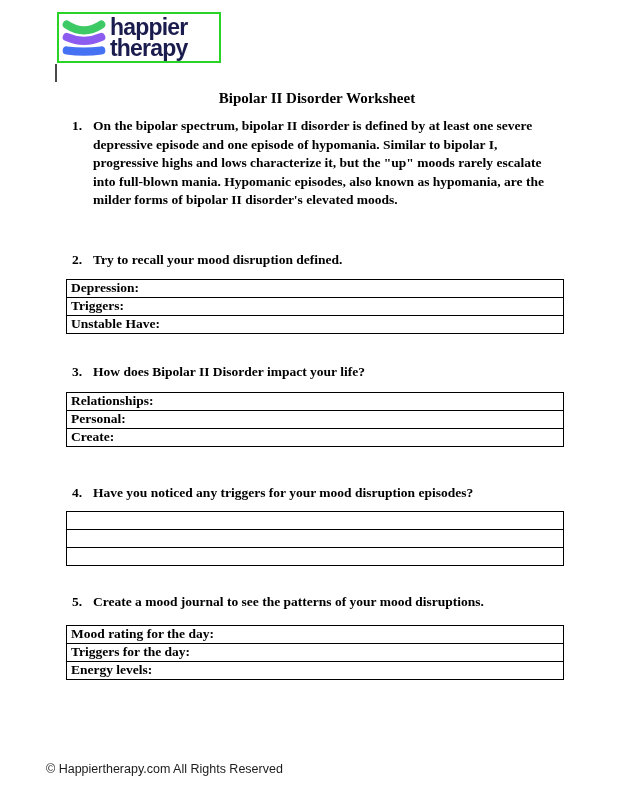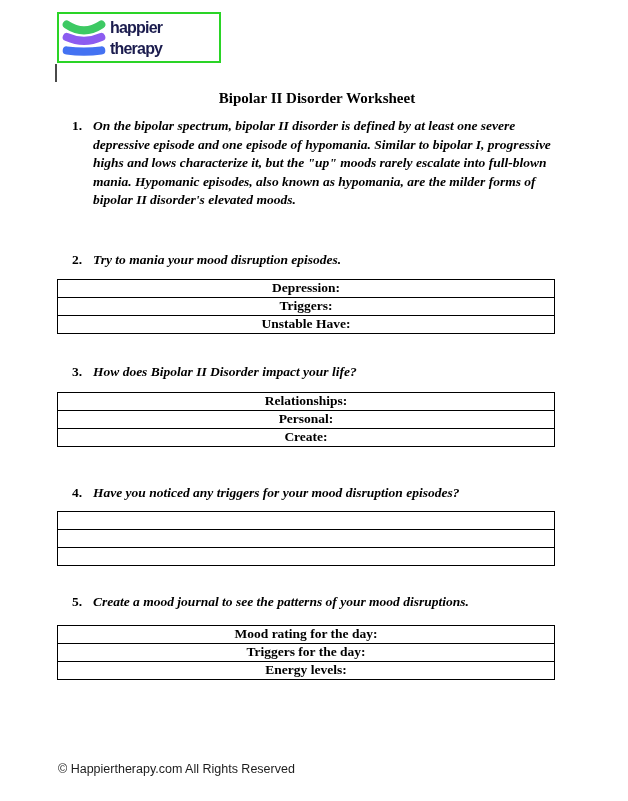--- a/index.html
+++ b/index.html
@@ -18,21 +18,21 @@
     width: 164px; height: 51px;
     border: 2px solid #2ad426;
     background: #ffffff;
     display: flex; align-items: center;
     padding: 1px 2px;
   }
   .logo-stripes { flex: 0 0 auto; display: block; }
   .logo-text {
     font-family: "Liberation Sans", sans-serif;
     font-weight: bold;
-    font-size: 16px; line-height: 21px;
+    font-size: 23px; line-height: 21px;
     letter-spacing: -0.8px;
     color: #1b1c4e;
     margin-left: 3px;
     white-space: nowrap;
   }
   
   .caret {
     position: absolute; left: 55px; top: 64px;
     width: 2px; height: 18px;
     background: #4a4a4a;
@@ -48,50 +48,49 @@
   }
   
   .question {
     position: absolute; left: 72px;
     width: 494px;
     display: flex;
     font-weight: bold;
     font-size: 13.5px; line-height: 18.5px;
   }
   .qnum { flex: 0 0 21px; }
-  .qtext { flex: 1 1 auto; font-style: italic; }
+  .qtext { flex: 1 1 auto; }
   .q1 { top: 117px; }
   .q2 { top: 251px; }
   .q3 { top: 363px; }
   .q4 { top: 484px; }
   .q5 { top: 593px; }
   
   .wtable {
-    position: absolute; left: 57px;
+    position: absolute; left: 66px;
     width: 498px;
     border-collapse: collapse;
     table-layout: fixed;
-    text-align: center;
   }
   .wtable td {
     border: 1px solid #000000;
     height: 16px;
     padding: 0 4px 1px 4px;
     font-weight: bold;
     font-size: 13.5px; line-height: 16px;
     font-family: "Liberation Serif", serif;
     overflow: hidden; white-space: nowrap;
   }
   .t1 { top: 279px; }
   .t2 { top: 392px; }
   .t3 { top: 511px; }
   .t4 { top: 625px; }
   
   .footer {
-    position: absolute; left: 58px; top: 762px;
+    position: absolute; left: 46px; top: 762px;
     font-family: "Liberation Sans", sans-serif;
     font-size: 12.5px; line-height: 15px;
     color: #1c1c1c;
   }
 </style>
 </head>
 <body>
 
 <div class="page">
 
@@ -111,21 +110,21 @@
 
   <h1 class="title">Bipolar II Disorder Worksheet</h1>
 
   <div class="question q1">
     <span class="qnum">1.</span>
     <span class="qtext">On the bipolar spectrum, bipolar II disorder is defined by at least one severe depressive episode and one episode of hypomania. Similar to bipolar I, progressive highs and lows characterize it, but the "up" moods rarely escalate into full-blown mania. Hypomanic episodes, also known as hypomania, are the milder forms of bipolar II disorder's elevated moods.</span>
   </div>
 
   <div class="question q2">
     <span class="qnum">2.</span>
-    <span class="qtext">Try to mania your mood disruption episodes.</span>
+    <span class="qtext">Try to recall your mood disruption defined.</span>
   </div>
 
   <table class="wtable t1">
     <tbody>
         <tr>
           <td>Depression:</td>
         </tr>
     <tr>
           <td>Triggers:</td>
         </tr>

